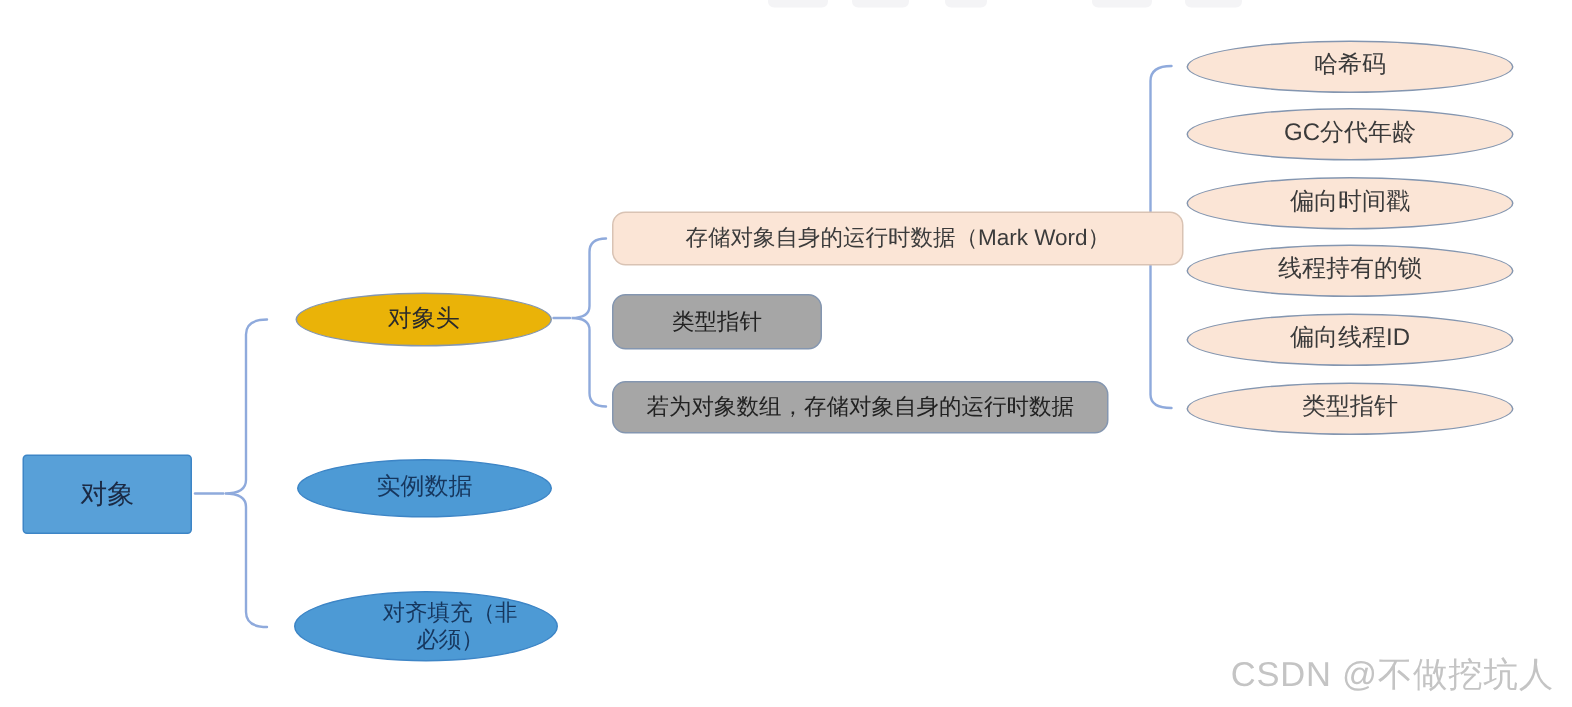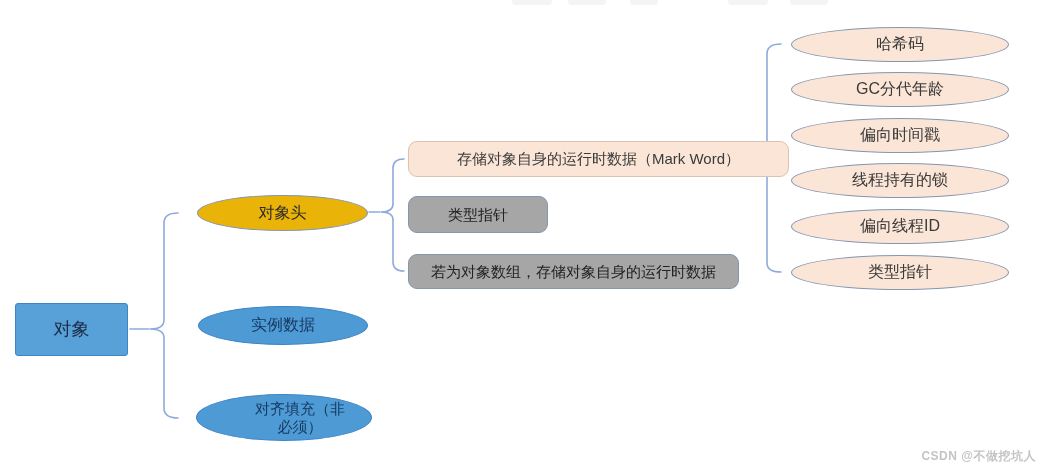--- a/index.html
+++ b/index.html
@@ -91,22 +91,22 @@
     background:#F4F4F6;border-radius:0 0 4px 4px;
   }
   .ta-0{left:512px;width:40px;}
   .ta-1{left:568px;width:38px;}
   .ta-2{left:630px;width:28px;}
   .ta-3{left:728px;width:40px;}
   .ta-4{left:790px;width:38px;}
   
   .watermark{
     position:absolute;right:12px;bottom:6px;
-    font-size:12px;color:#C4C4C4;
-    font-weight:bold;
+    font-size:23px;color:#C4C4C4;
+    font-weight:normal;
     letter-spacing:0.5px;
   }
 </style>
 </head>
 <body>
 
 <div id="canvas">
 
   <div class="top-artifact ta-0"></div>
   <div class="top-artifact ta-1"></div>

